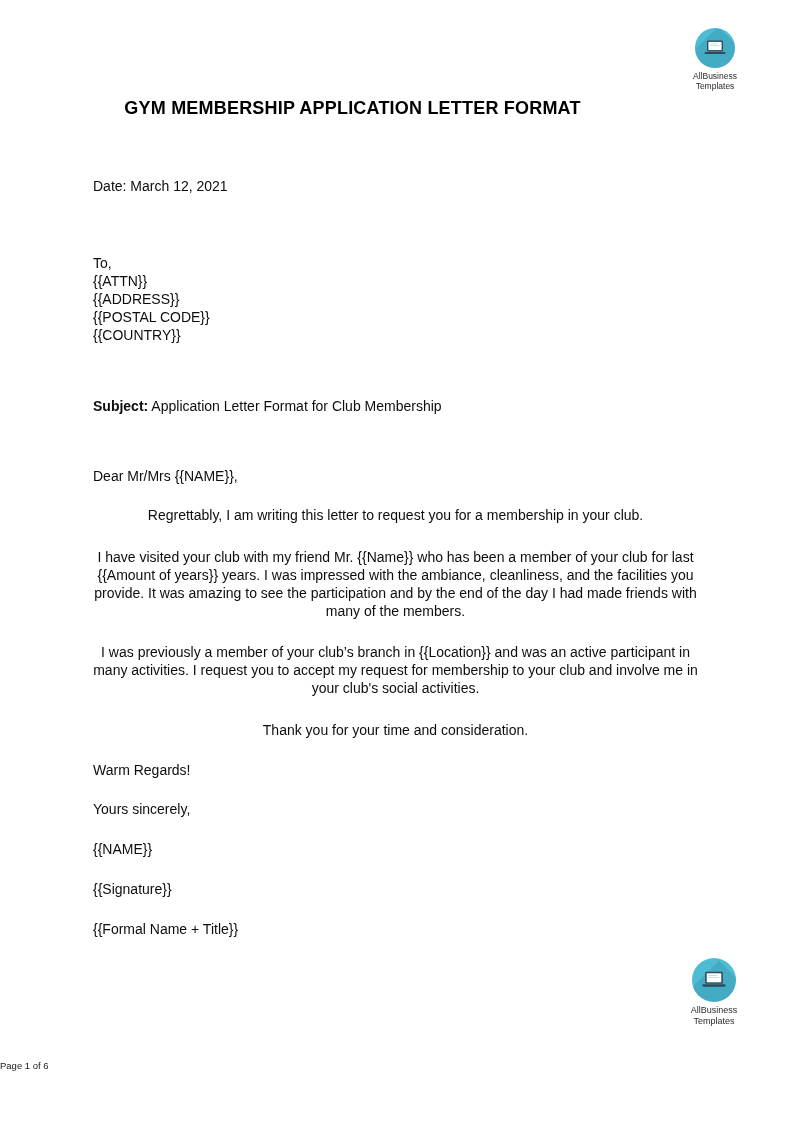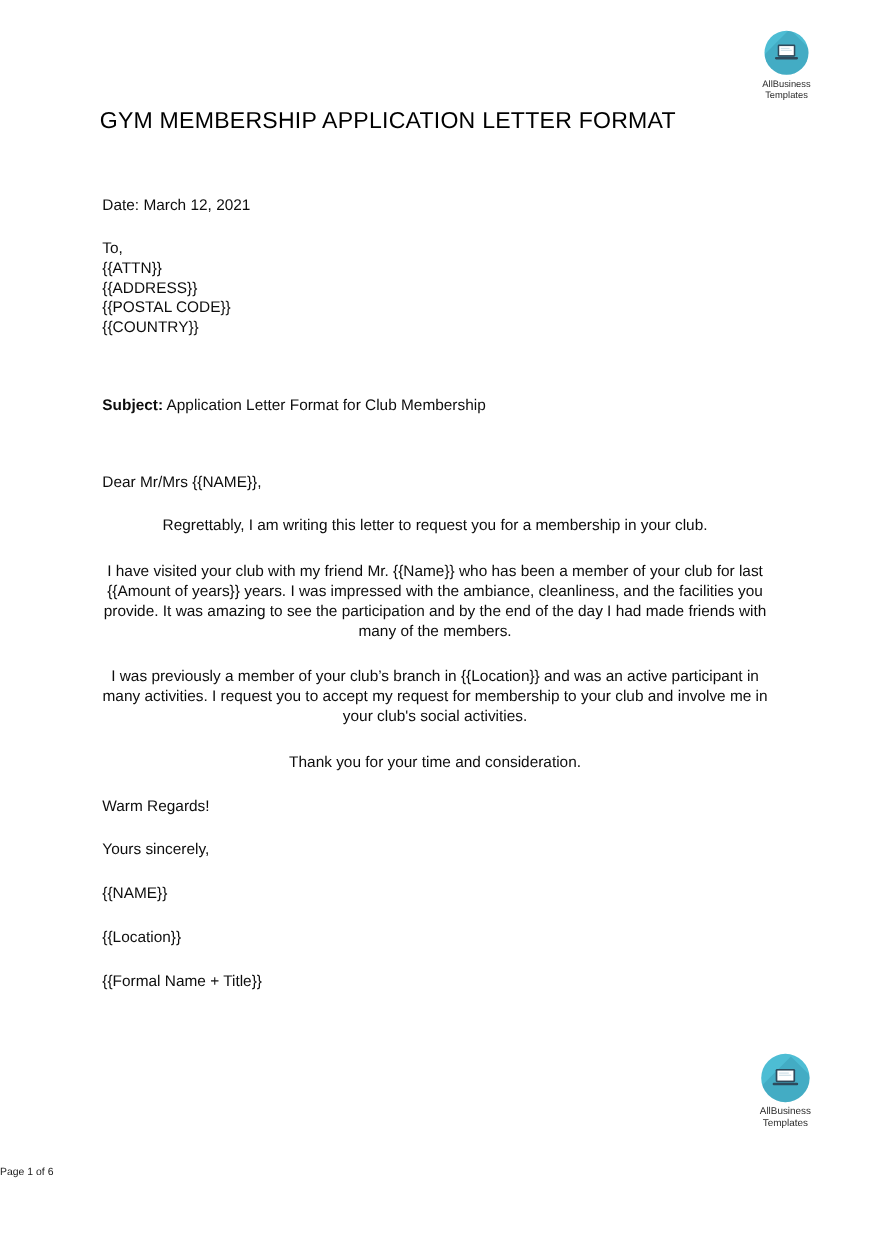--- a/index.html
+++ b/index.html
@@ -73,41 +73,41 @@
   }
 
   
   .doc-title {
     position: absolute;
     left: 0;
     top: 98px;
     width: 705px;
     text-align: center;
     font-family: "Liberation Sans", sans-serif;
-    font-weight: normal;
-    font-size: 21px;
+    font-weight: bold;
+    font-size: 18px;
     letter-spacing: 0.2px;
     color: #000000;
   }
 
   
   .content {
     position: absolute;
     left: 93px;
     top: 178px;
     width: 605px;
     font-size: 14px;
     line-height: 17.8px;
     color: #0d0d0d;
   }
 
   .date-line { margin: 0 0 0 0; }
 
   .addr-block {
-    margin: 20px 0 0 0;
+    margin: 58px 0 0 0;
     line-height: 18px;
   }
   .addr-block div { white-space: pre; }
 
   .subject-line {
     margin: 54px 0 0 0;
   }
   .subject-label { font-weight: bold; }
 
   .salutation {
@@ -174,21 +174,21 @@
     <div class="salutation">Dear Mr/Mrs {{NAME}},</div>
 
     <div class="para">Regrettably, I am writing this letter to request you for a membership in your club.</div>
     <div class="para tight">I have visited your club with my friend Mr. {{Name}} who has been a member of your club for last {{Amount of years}} years. I was impressed with the ambiance, cleanliness, and the facilities you provide. It was amazing to see the participation and by the end of the day I had made friends with many of the members.</div>
     <div class="para tight">I was previously a member of your club’s branch in  {{Location}} and was an active participant in many activities. I request you to accept my request for membership to your club and involve me in your club's social activities.</div>
     <div class="para tight">Thank you for your time and consideration.</div>
 
     <div class="sign-line">Warm Regards!</div>
     <div class="sign-line">Yours sincerely,</div>
     <div class="sign-line">{{NAME}}</div>
-    <div class="sign-line">{{Location}}</div>
+    <div class="sign-line">{{Signature}}</div>
     <div class="sign-line">{{Formal Name + Title}}</div>
   </div>
 
   <div class="logo-block logo-bottom">
     <div class="logo-circle">
       <div class="logo-shadow"></div>
       <svg class="logo-laptop" width="27" height="21" viewBox="0 0 24 19">
         <rect x="4" y="2" width="16" height="11" rx="1.2" fill="#2e4a5c"></rect>
         <rect x="5.4" y="3.4" width="13.2" height="8.2" fill="#ffffff"></rect>
         <rect x="6.8" y="5" width="8" height="0.9" fill="#c9dde6"></rect>

